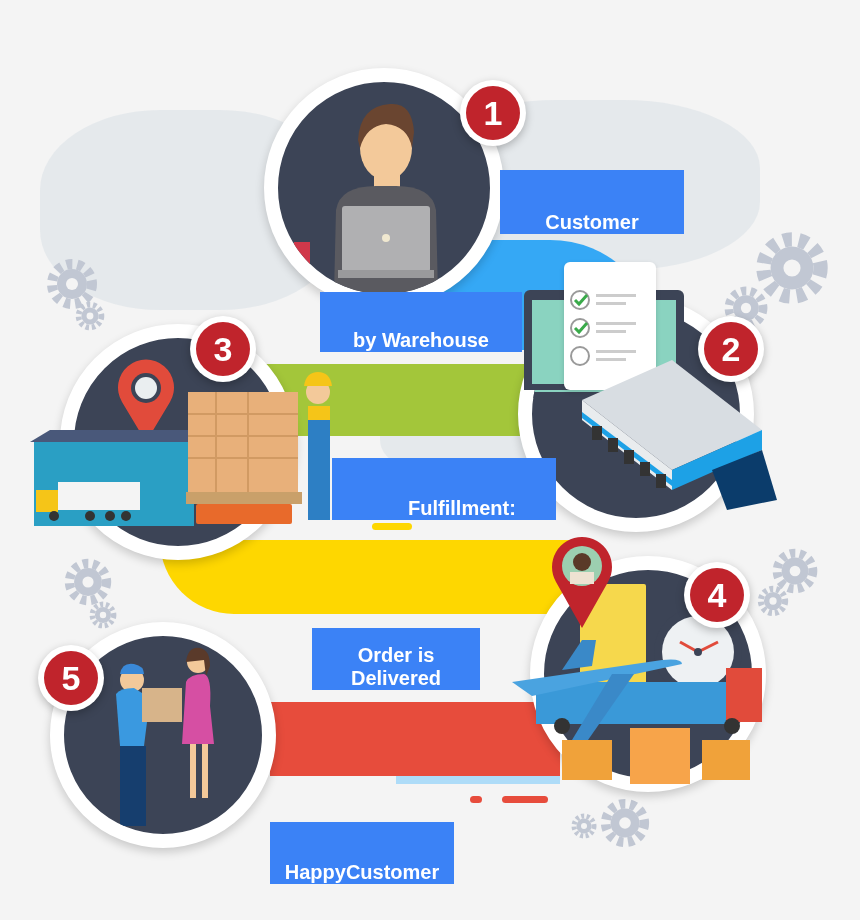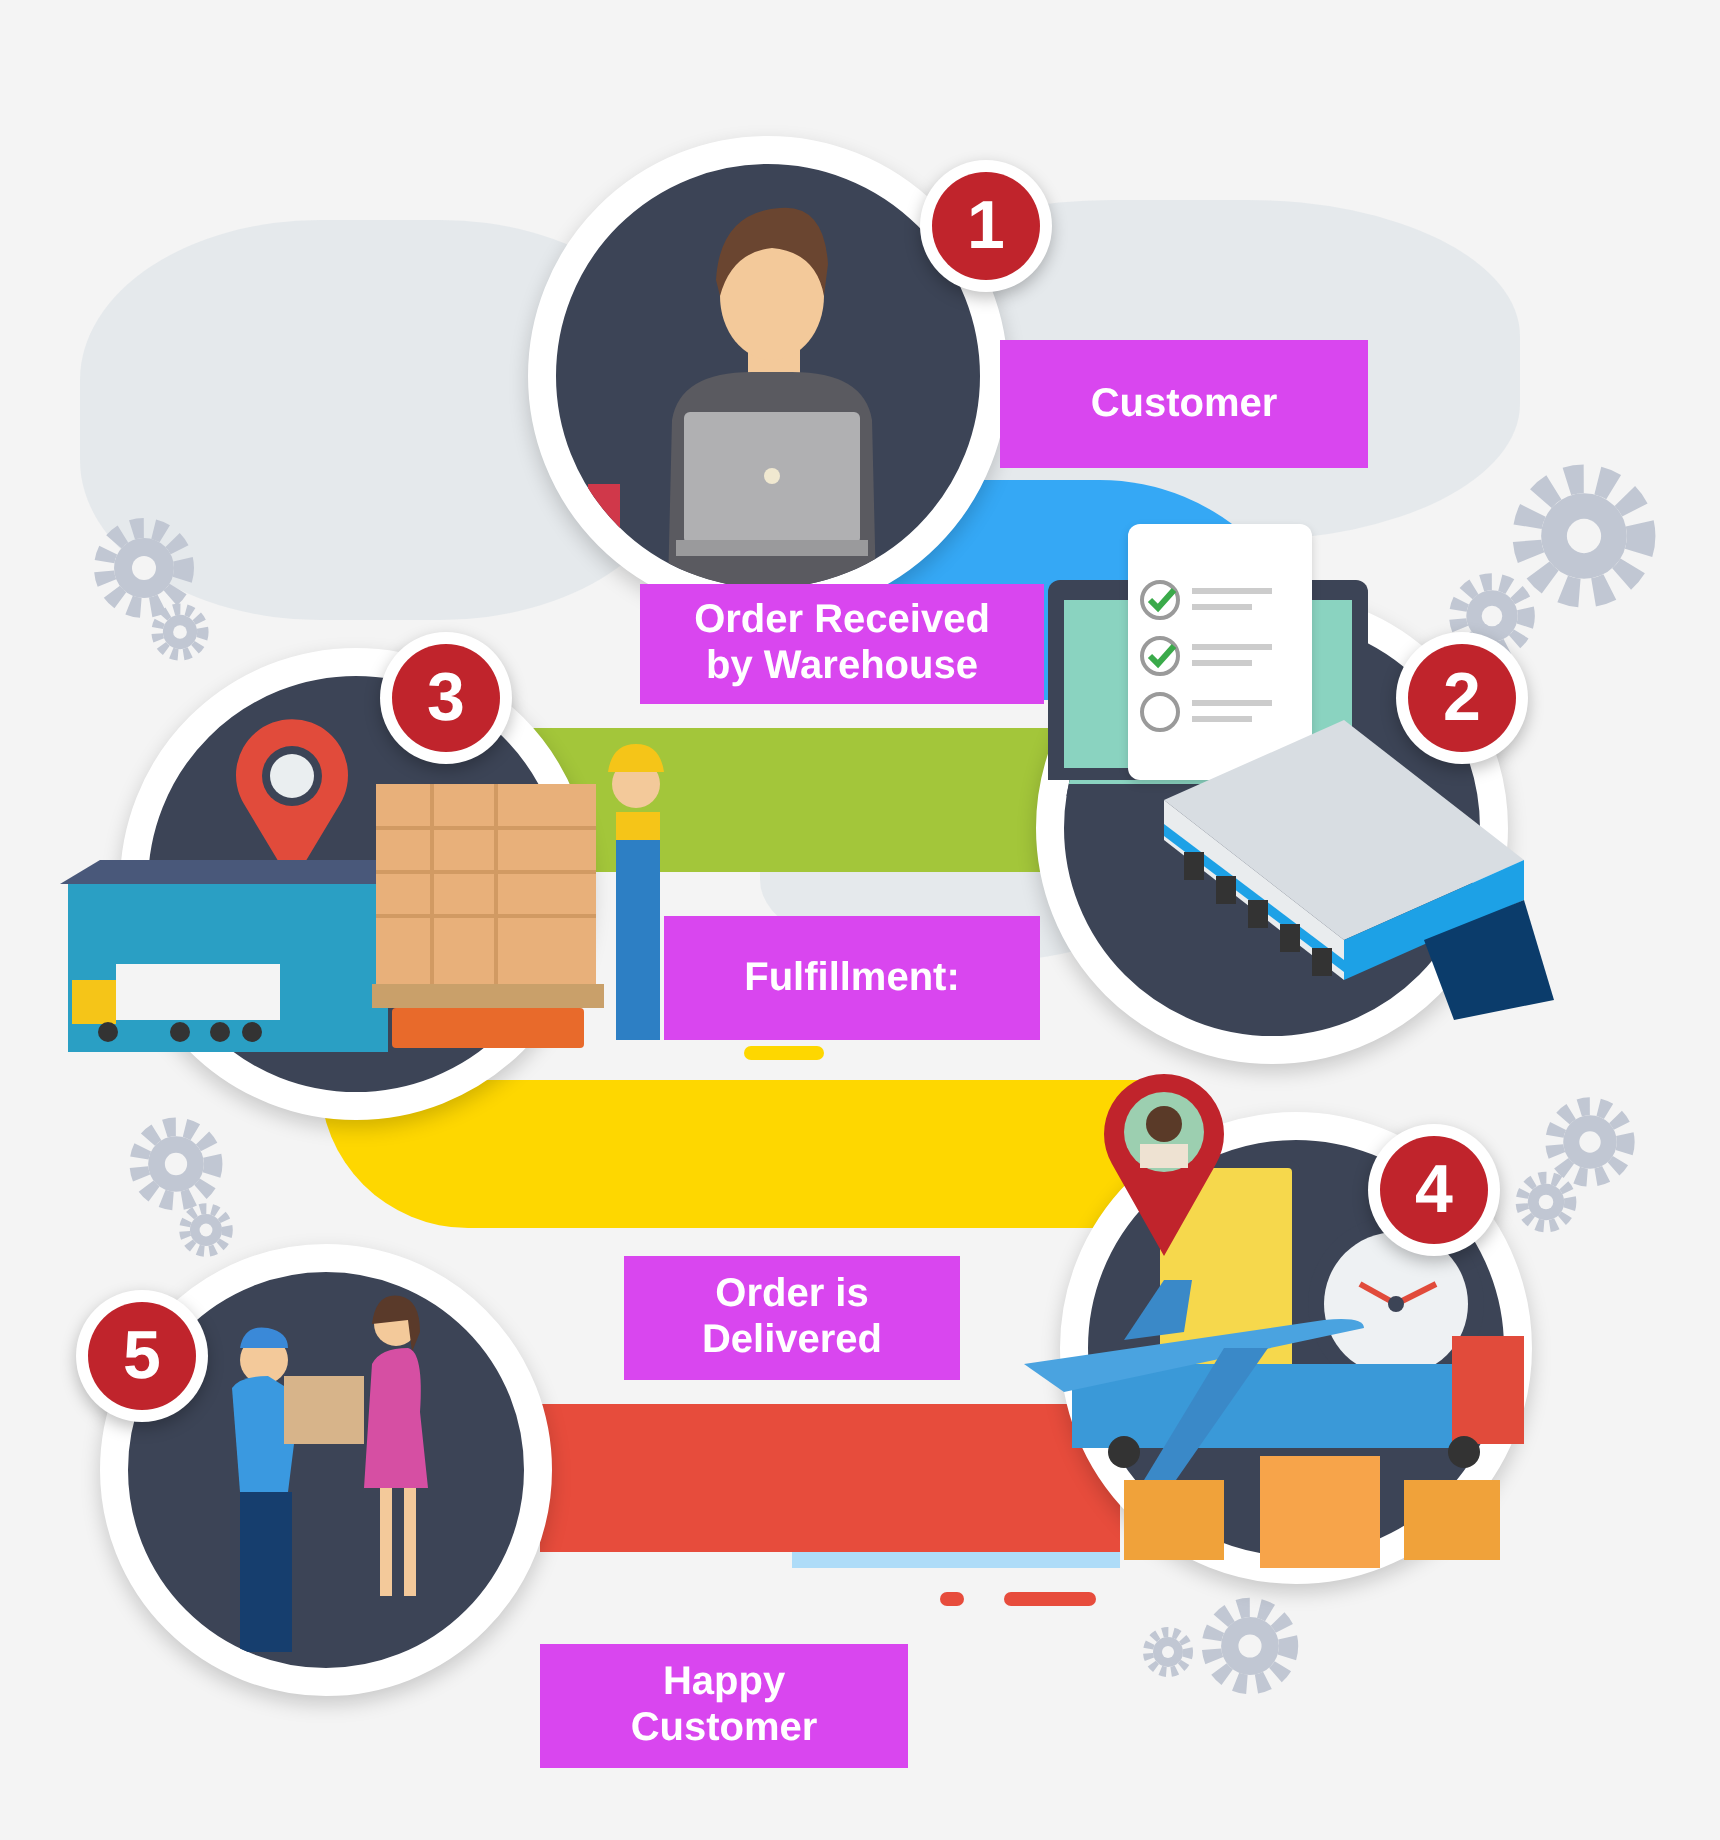--- a/index.html
+++ b/index.html
@@ -1,20 +1,20 @@
 <!DOCTYPE html>
 <html><head>
 <meta charset="utf-8">
 <style>
   html,body{margin:0;padding:0;}
   body{width:860px;height:920px;background:#f4f4f4;position:relative;overflow:hidden;font-family:"Liberation Sans",sans-serif;}
   .abs{position:absolute;}
   .map{position:absolute;background:#e3e8eb;border-radius:40%;opacity:.9;}
   .band{position:absolute;}
-  .label{position:absolute;background:#d946ef;color:#fff;font-weight:bold;font-size:20px;line-height:23px;text-align:center;display:flex;flex-direction:column;justify-content:center;}
+  .label{position:absolute;background:#3b82f6;color:#fff;font-weight:bold;font-size:20px;line-height:23px;text-align:center;display:flex;flex-direction:row;justify-content:center;align-items:flex-end;}
   .circle{position:absolute;border-radius:50%;background:#3c4456;border:14px solid #fff;box-shadow:0 4px 10px rgba(0,0,0,.18);overflow:hidden;box-sizing:border-box;}
   .badge{position:absolute;width:66px;height:66px;border-radius:50%;background:#fff;box-shadow:0 3px 8px rgba(0,0,0,.25);}
   .badge span{position:absolute;left:6px;top:6px;width:54px;height:54px;border-radius:50%;background:#c0242c;color:#fff;font-weight:bold;font-size:34px;line-height:54px;text-align:center;}
   .gear{position:absolute;}
 </style>
 </head>
 <body>
 
 <div class="map" style="left:40px;top:110px;width:300px;height:200px;"></div>
 <div class="map" style="left:420px;top:100px;width:340px;height:170px;"></div>
@@ -133,21 +133,20 @@
   <rect x="30" y="66" width="10" height="14" fill="#333"></rect>
     <rect x="46" y="78" width="10" height="14" fill="#333"></rect>
     <rect x="62" y="90" width="10" height="14" fill="#333"></rect>
     <rect x="78" y="102" width="10" height="14" fill="#333"></rect>
     <rect x="94" y="114" width="10" height="14" fill="#333"></rect>
 </svg>
 <div class="badge" style="left:698px;top:316px;">
     <span>2</span>
   </div>
 <div class="label" style="left:320px;top:292px;width:202px;height:60px;">
-  <div>Order Received</div>
   <div>by Warehouse</div>
 </div>
 
 <div class="circle" style="left:60px;top:324px;width:236px;height:236px;">
   <svg width="60" height="84" viewBox="0 0 60 84" style="position:absolute;left:42px;top:20px;">
     <path d="M30 84 L6 44 A28 28 0 1 1 54 44 Z" fill="#e14b3b"></path>
       <circle cx="30" cy="30" r="15" fill="#3c4456"></circle>
       <circle cx="30" cy="30" r="11" fill="#eaeef0"></circle>
   </svg>
 </div>
@@ -171,21 +170,21 @@
   <rect x="156" y="126" width="116" height="12" fill="#c9a06a"></rect>
   <rect x="166" y="138" width="96" height="20" rx="2" fill="#e86a2b"></rect>
   <circle cx="288" cy="26" r="12" fill="#f3c99a"></circle>
   <path d="M274 20 Q276 6 288 6 Q300 6 302 20 Z" fill="#f5c518"></path>
   <rect x="278" y="40" width="22" height="40" fill="#f5c518"></rect>
   <rect x="278" y="54" width="22" height="100" fill="#2d7fc4"></rect>
 </svg>
 <div class="badge" style="left:190px;top:316px;">
     <span>3</span>
   </div>
-<div class="label" style="left:332px;top:458px;width:188px;height:62px;">
+<div class="label" style="left:332px;top:458px;width:188px;height:62px;padding-left:36px;">
   <div>Fulfillment:</div>
 </div>
 
 <div class="circle" style="left:530px;top:556px;width:236px;height:236px;">
   <svg width="100" height="100" viewBox="0 0 100 100" style="position:absolute;left:104px;top:32px;">
     <circle cx="50" cy="50" r="44" fill="#3c4456"></circle>
       <circle cx="50" cy="50" r="36" fill="#eef1f3"></circle>
     <line x1="50" y1="50" x2="32" y2="40" stroke="#e14b3b" stroke-width="3"></line>
       <line x1="50" y1="50" x2="70" y2="40" stroke="#e14b3b" stroke-width="3"></line>
       <circle cx="50" cy="50" r="4" fill="#3c4456"></circle>

